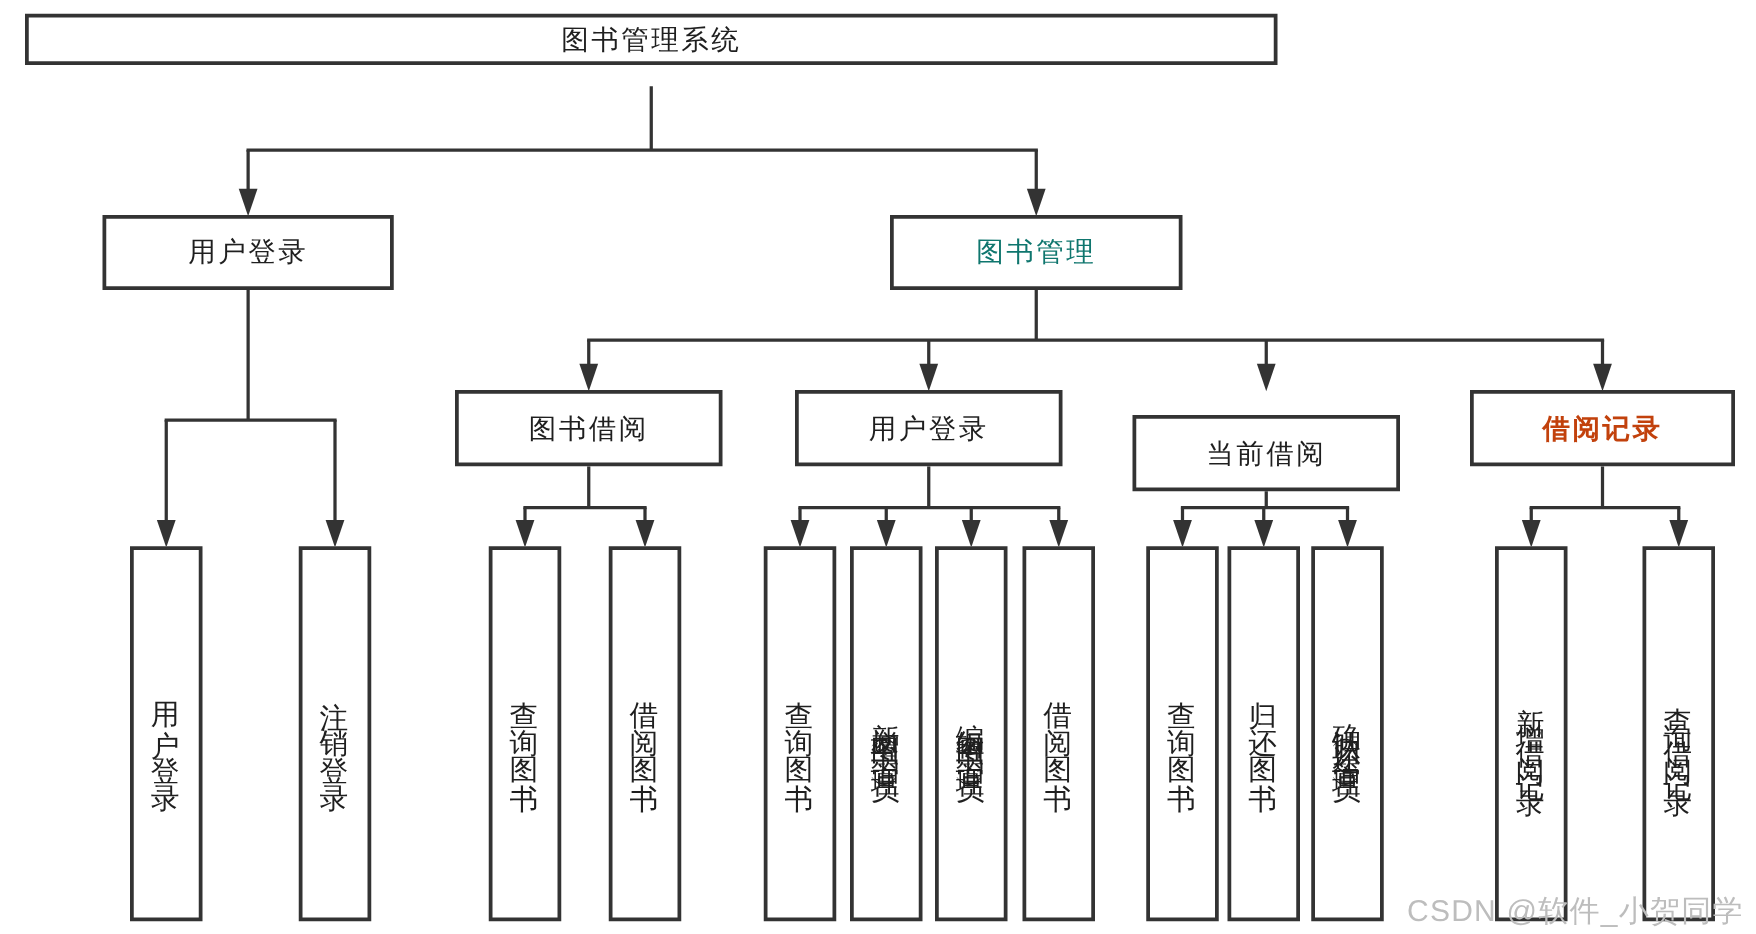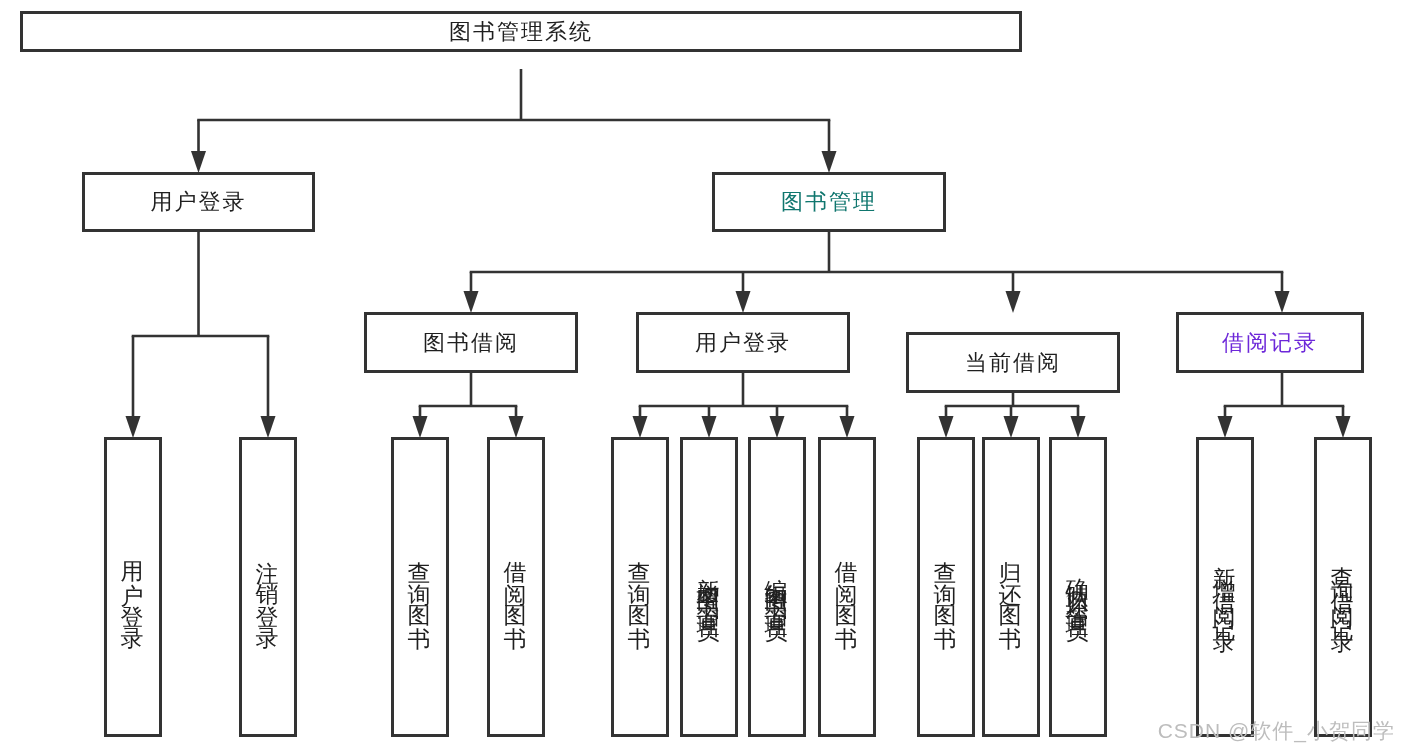--- a/index.html
+++ b/index.html
@@ -42,21 +42,21 @@
     text-orientation: mixed;
     font-size: 23px;
   }
   .ls-wide  { letter-spacing: 22px; }
   .ls-mid   { letter-spacing: 13px; }
   .ls-tight { letter-spacing: 6px; }
   #watermark {
     position: absolute;
     right: 10px;
     bottom: 2px;
-    font-size: 21px;
+    font-size: 24px;
     letter-spacing: 1px;
     z-index: 10;
     pointer-events: none;
   }
 </style>
 </head>
 <body>
 
 <div id="stage" style="background: rgb(255, 255, 255);">
   <svg id="connectors" xmlns="http://www.w3.org/2000/svg">
@@ -113,21 +113,21 @@
       <line x1="1343" y1="406" x2="1343" y2="417" stroke="#333333" stroke-width="2.6"></line>
       <polygon points="1335.5,416 1350.5,416 1343,438" fill="#333333"></polygon>
     </svg>
   <div id="watermark" style="color: rgb(189, 189, 189);">CSDN @软件_小贺同学</div>
 <div class="node h-node" style="left: 20px; top: 11px; width: 1002px; height: 41px; border-color: rgb(51, 51, 51); color: rgb(31, 31, 31);">图书管理系统</div>
     <div class="node h-node" style="left: 82px; top: 172px; width: 233px; height: 60px; border-color: rgb(51, 51, 51); color: rgb(31, 31, 31);">用户登录</div>
     <div class="node h-node" style="left: 712px; top: 172px; width: 234px; height: 60px; border-color: rgb(51, 51, 51); color: #0f766e;">图书管理</div>
     <div class="node h-node" style="left: 364px; top: 312px; width: 214px; height: 61px; border-color: rgb(51, 51, 51); color: rgb(31, 31, 31);">图书借阅</div>
     <div class="node h-node" style="left: 636px; top: 312px; width: 214px; height: 61px; border-color: rgb(51, 51, 51); color: rgb(31, 31, 31);">用户登录</div>
     <div class="node h-node" style="left: 906px; top: 312px; width: 214px; height: 61px; border-color: rgb(51, 51, 51); color: rgb(31, 31, 31); margin-top: 20px;">当前借阅</div>
-    <div class="node h-node" style="left: 1176px; top: 312px; width: 188px; height: 61px; border-color: rgb(51, 51, 51); color: #6d28d9;">借阅记录</div>
+    <div class="node h-node" style="left: 1176px; top: 312px; width: 212px; height: 61px; border-color: rgb(51, 51, 51); color: #c2410c; font-weight: bold;">借阅记录</div>
     <div class="node v-node ls-wide" style="left: 104px; top: 437px; width: 58px; height: 300px; border-color: rgb(51, 51, 51); color: rgb(31, 31, 31);">用户登录</div>
     <div class="node v-node ls-wide" style="left: 239px; top: 437px; width: 58px; height: 300px; border-color: rgb(51, 51, 51); color: rgb(31, 31, 31);">注销登录</div>
     <div class="node v-node ls-wide" style="left: 391px; top: 437px; width: 58px; height: 300px; border-color: rgb(51, 51, 51); color: rgb(31, 31, 31);">查询图书</div>
     <div class="node v-node ls-wide" style="left: 487px; top: 437px; width: 58px; height: 300px; border-color: rgb(51, 51, 51); color: rgb(31, 31, 31);">借阅图书</div>
     <div class="node v-node ls-wide" style="left: 611px; top: 437px; width: 58px; height: 300px; border-color: rgb(51, 51, 51); color: rgb(31, 31, 31);">查询图书</div>
     <div class="node v-node ls-tight" style="left: 680px; top: 437px; width: 58px; height: 300px; border-color: rgb(51, 51, 51); color: rgb(31, 31, 31);">新增图书（管理员）</div>
     <div class="node v-node ls-tight" style="left: 748px; top: 437px; width: 58px; height: 300px; border-color: rgb(51, 51, 51); color: rgb(31, 31, 31);">编辑图书（管理员）</div>
     <div class="node v-node ls-wide" style="left: 818px; top: 437px; width: 58px; height: 300px; border-color: rgb(51, 51, 51); color: rgb(31, 31, 31);">借阅图书</div>
     <div class="node v-node ls-wide" style="left: 917px; top: 437px; width: 58px; height: 300px; border-color: rgb(51, 51, 51); color: rgb(31, 31, 31);">查询图书</div>
     <div class="node v-node ls-wide" style="left: 982px; top: 437px; width: 58px; height: 300px; border-color: rgb(51, 51, 51); color: rgb(31, 31, 31);">归还图书</div>

